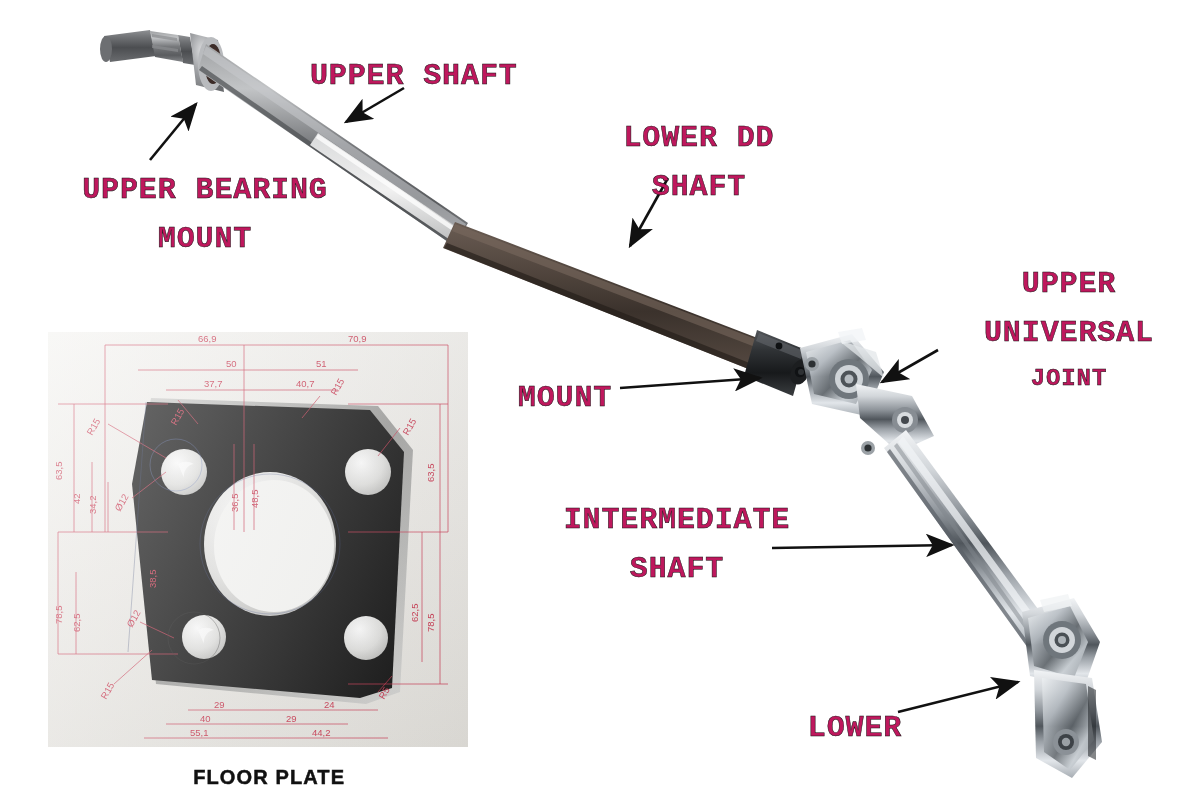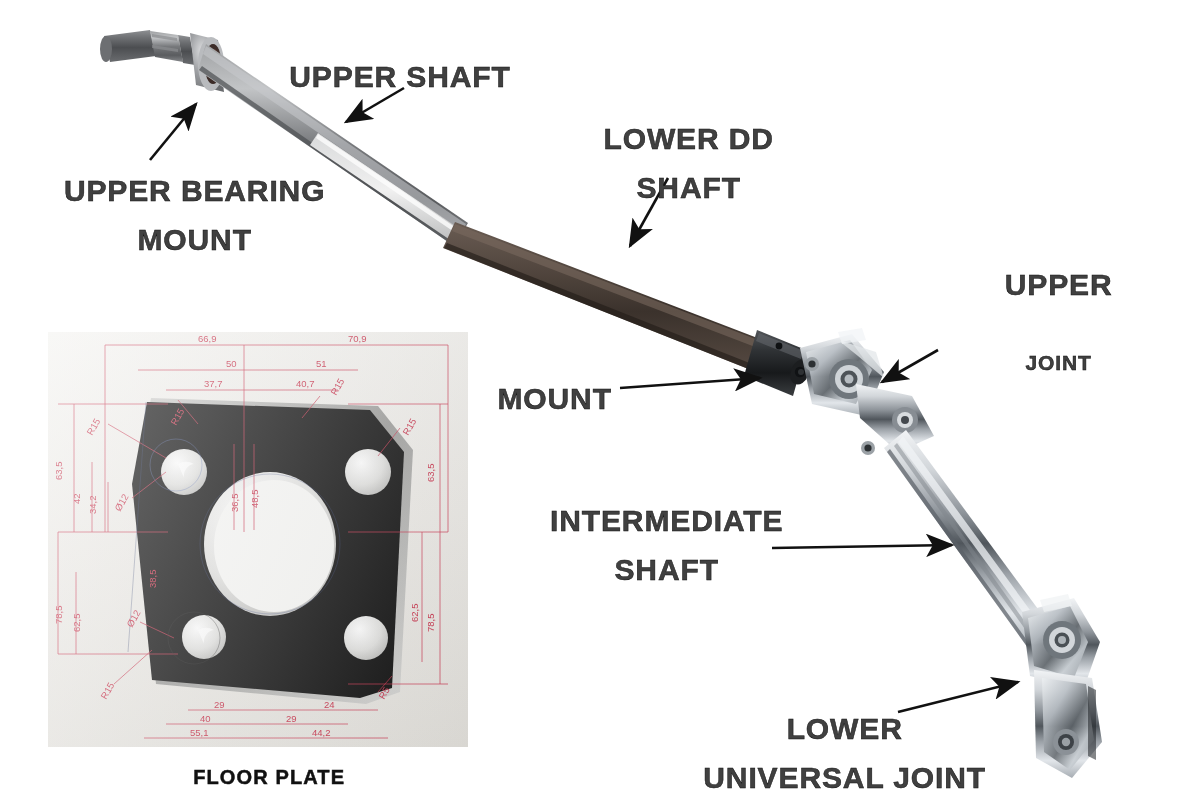--- a/index.html
+++ b/index.html
@@ -6,31 +6,31 @@
   body {
     width:1200px; height:800px; overflow:hidden;
     background:#ffffff;
     font-family:"Liberation Sans", sans-serif;
   }
   #stage { position:relative; width:1200px; height:800px; background:#fff; }
 
   
   .label {
     position:absolute;
-    color:#404040;
-    font-family:Liberation Sans, sans-serif;
+    color:#be185d;
+    font-family:Liberation Mono, monospace;
     font-weight:bold;
     letter-spacing:0.055em;
     line-height:1.06;
     text-transform:uppercase;
     white-space:pre;
     -webkit-text-stroke:0.5px #111;
   }
   .label .big  { font-size:30px; }
-  .label .small{ font-size:21px; }
+  .label .small{ font-size:24px; }
   .lbl-c  { text-align:center; }
   .lbl-l  { text-align:left; }
 
   
   .caption {
     position:absolute;
     color:#111;
     font-family:"Liberation Sans", sans-serif;
     font-weight:bold;
     letter-spacing:0.07em;
@@ -348,31 +348,30 @@
     <span class="big">Shaft</span>
   </div>
 
   <div class="label lbl-c" style="left:388px; top:332px; width:312px;">
     <br>
     <span class="big">Mount</span>
   </div>
 
   <div class="label lbl-c" style="left:902px; top:252px; width:292px;text-align:center;">
     <span class="big">Upper</span><br>
-    <br>
+    <span class="big">Universal</span><br>
     <span class="small">joint</span>
   </div>
 
   <div class="label lbl-c" style="left:500px; top:488px; width:312px;">
     <span class="big">Intermediate</span><br>
     <span class="big">Shaft</span>
   </div>
 
   <div class="label lbl-c" style="left:660px; top:696px; width:348px;">
     <span class="big">Lower</span><br>
-    <span class="big">Universal Joint</span>
   </div>
 
   <div class="caption lbl-c" style="left:84px; top:748px; width:348px;">
     <span class="big">Floor Plate</span>
   </div>
 
 </div>
 
 </body></html>

